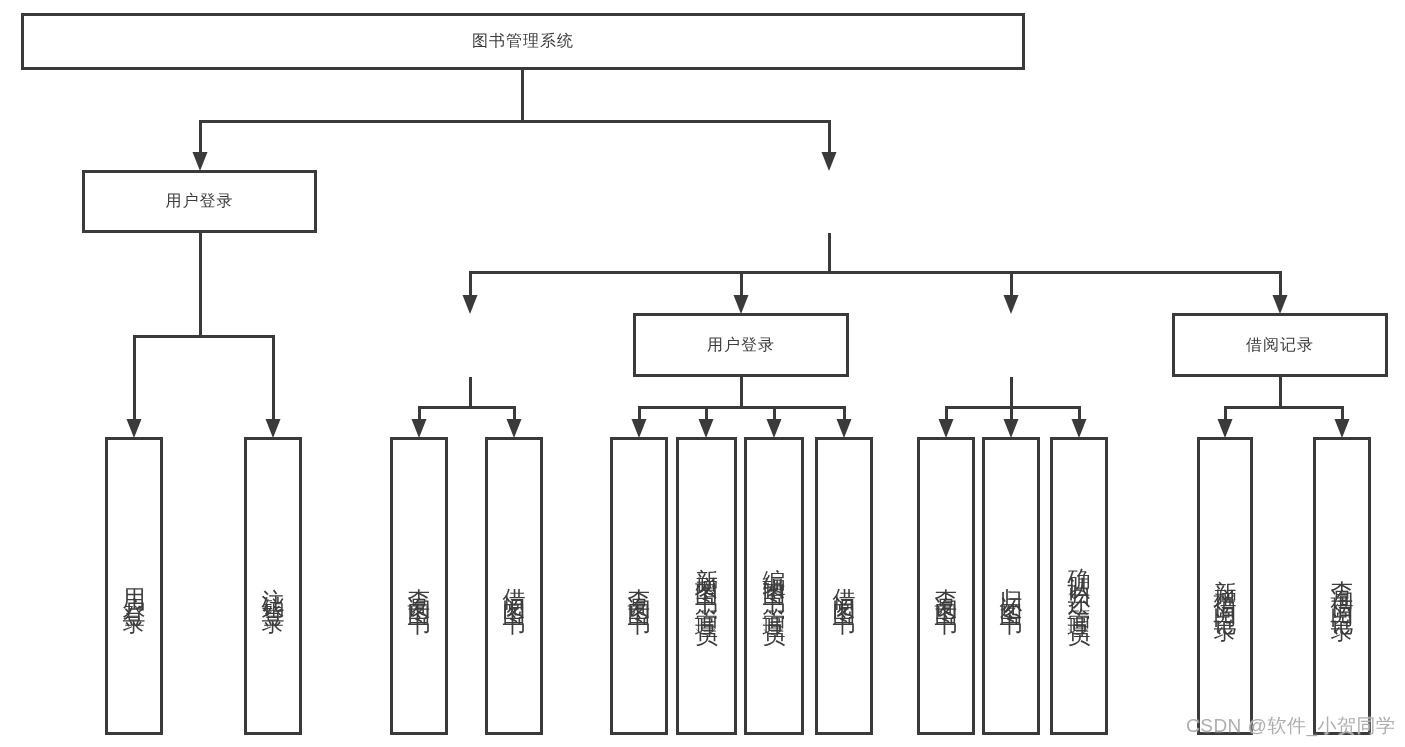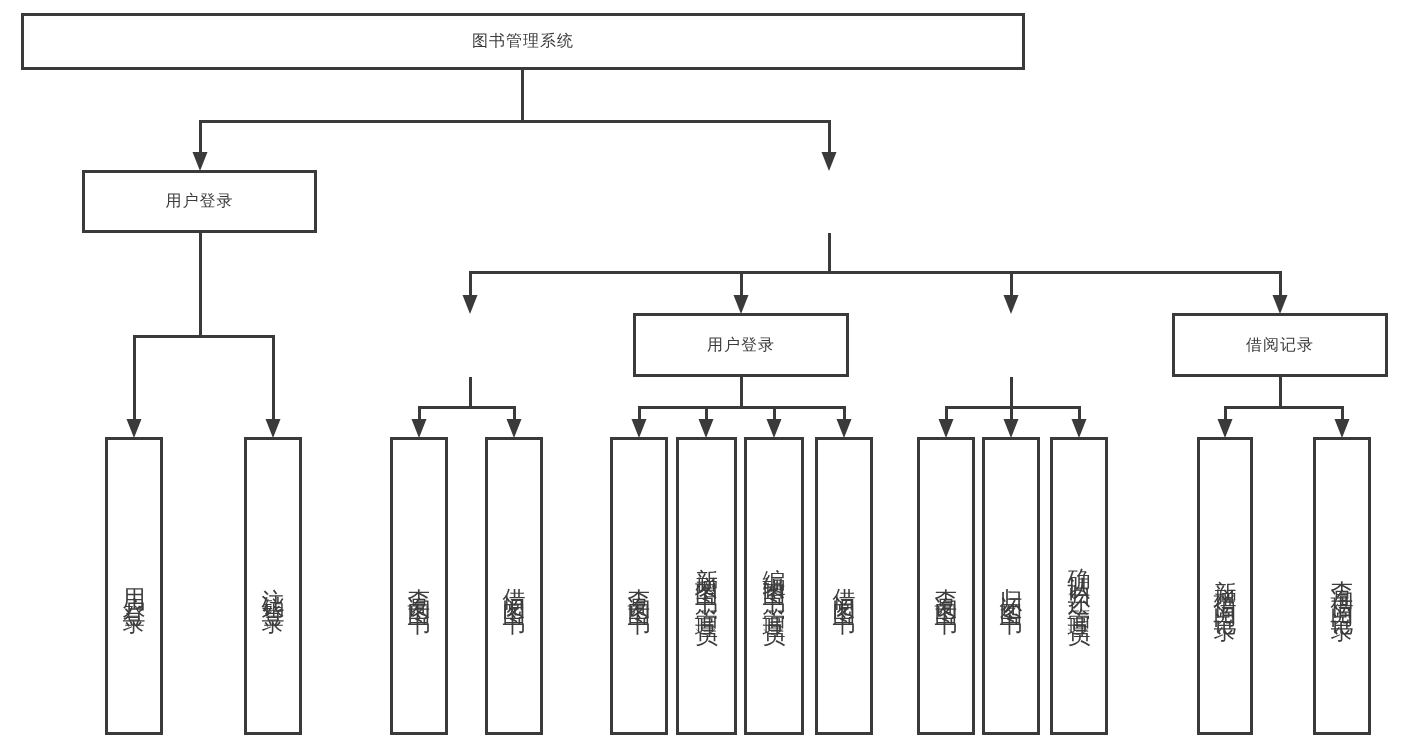--- a/index.html
+++ b/index.html
@@ -137,14 +137,15 @@
   <div class="node vbox" style="left:744px;width:60px;">编辑图书（管理员）</div>
   <div class="node vbox" style="left:815px;width:58px;">借阅图书</div>
 
   <div class="node vbox" style="left:917px;width:58px;">查询图书</div>
   <div class="node vbox" style="left:982px;width:58px;">归还图书</div>
   <div class="node vbox" style="left:1050px;width:58px;">确认归还（管理员）</div>
 
   <div class="node vbox" style="left:1197px;width:56px;">新增借阅记录</div>
   <div class="node vbox" style="left:1313px;width:58px;">查询借阅记录</div>
 
+  <div class="watermark">CSDN @软件_小贺同学</div>
 
 </div>
 
 </body></html>

